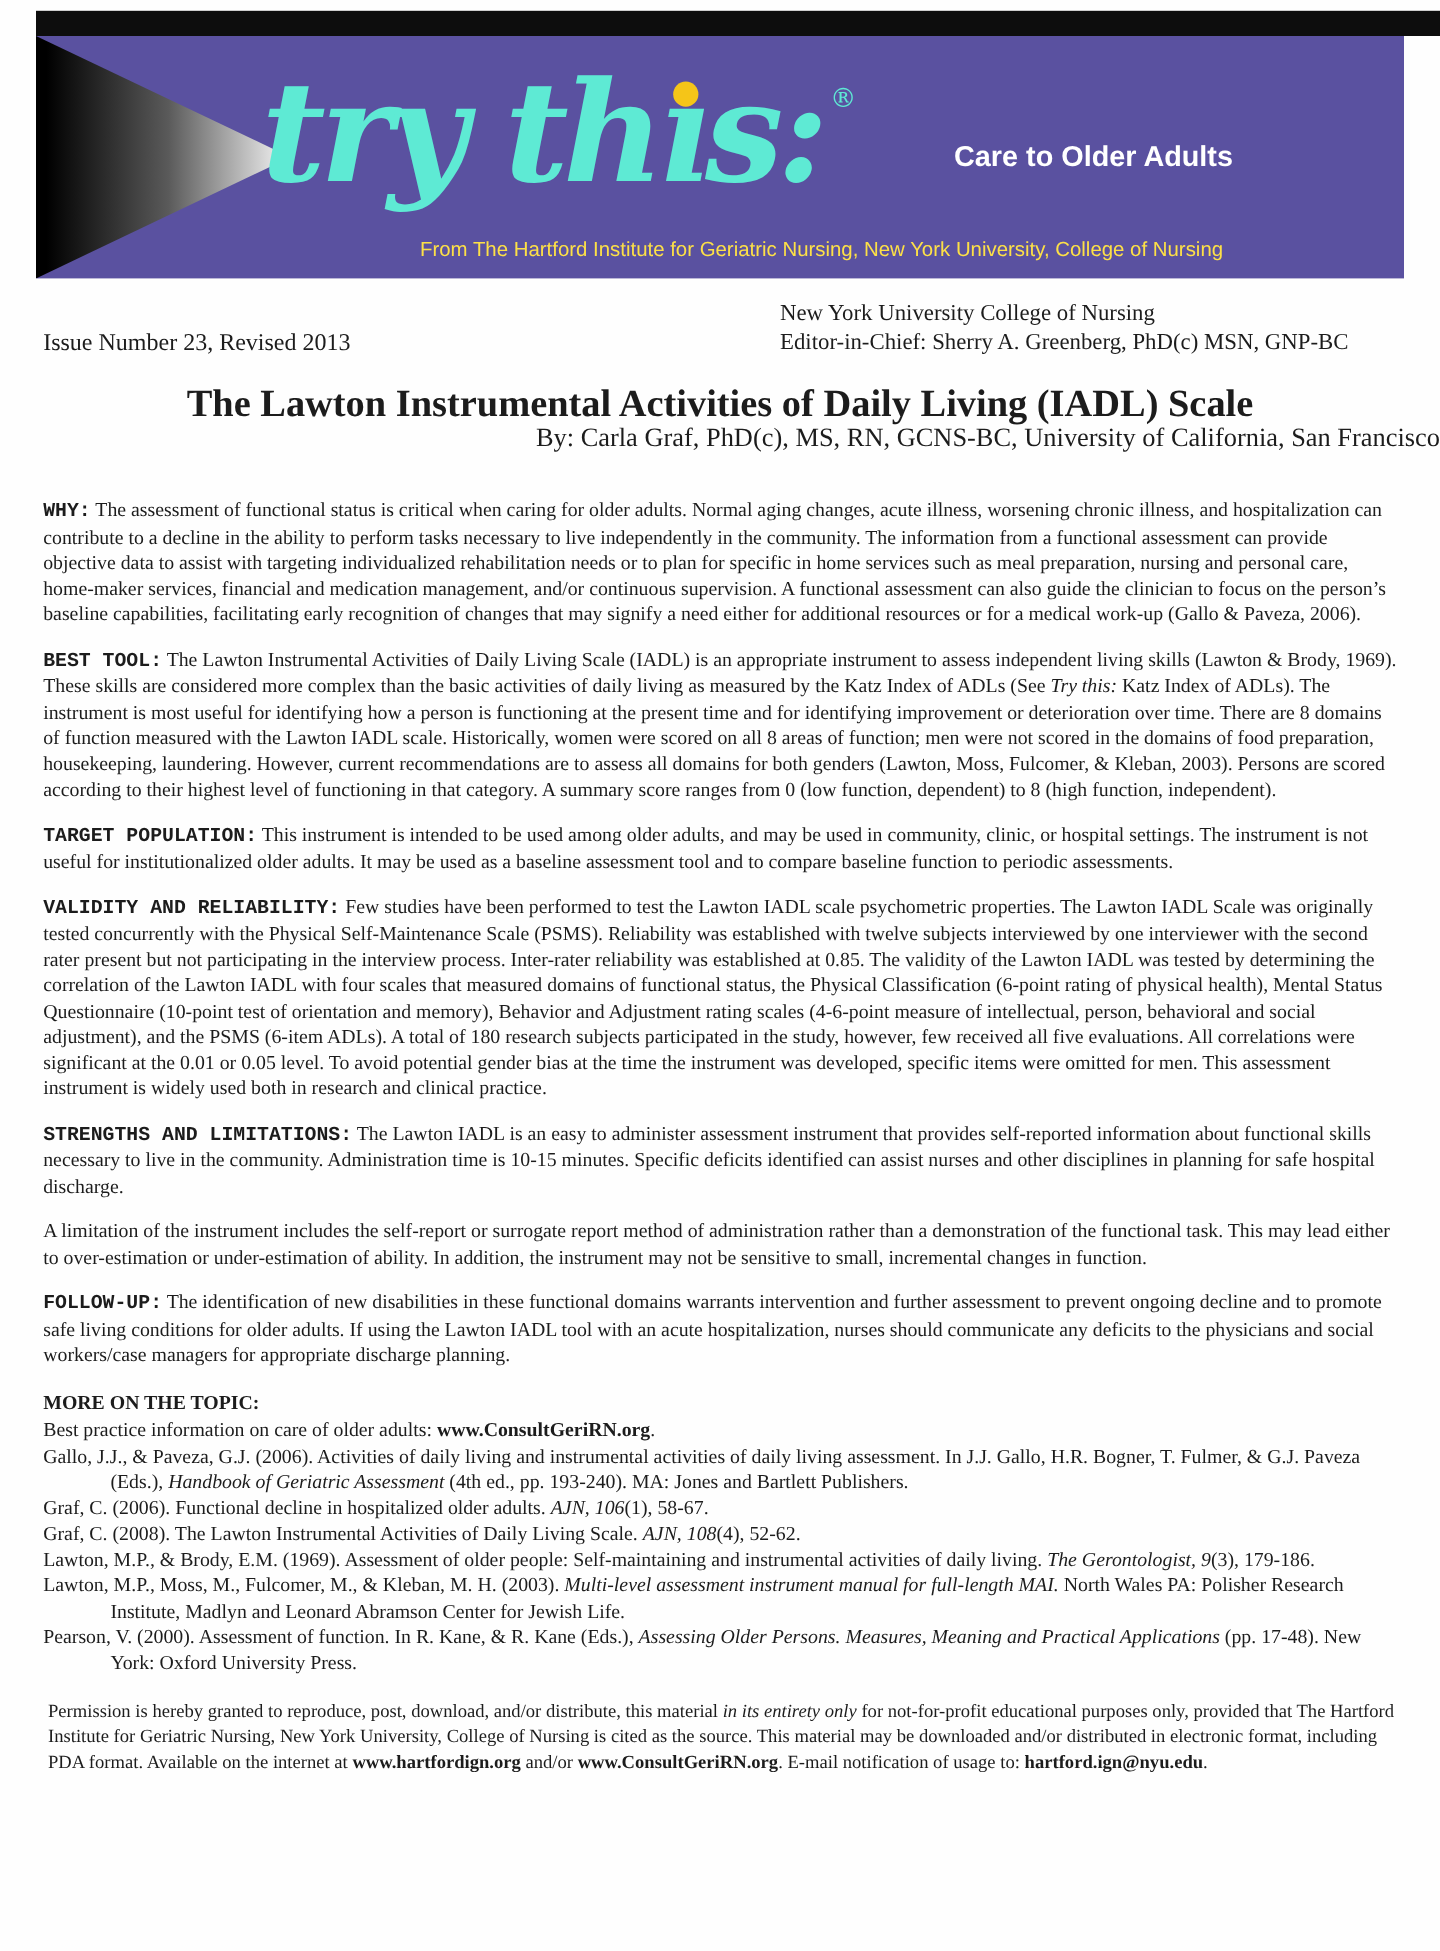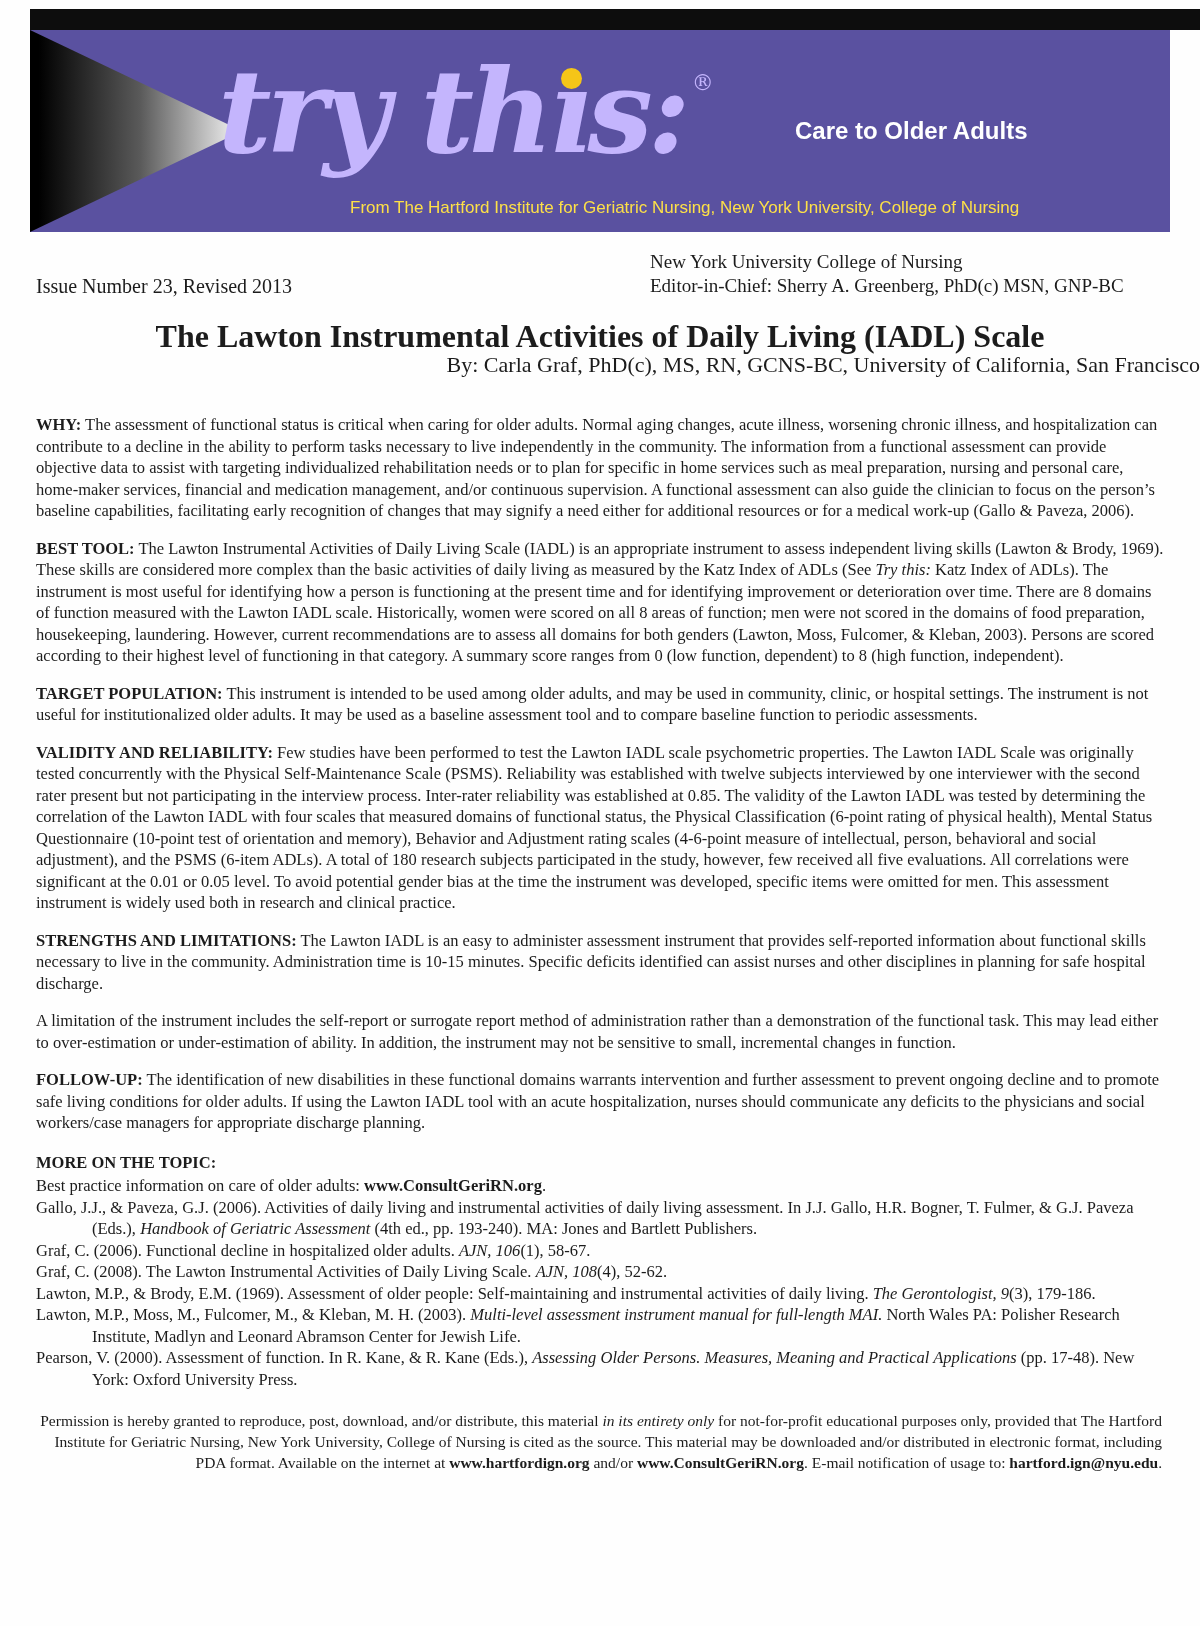--- a/index.html
+++ b/index.html
@@ -7,45 +7,45 @@
   body { font-family:"Liberation Serif", serif; color:#1c1c1c; }
   .page { position:relative; width:1200px; height:1626px; background:#fefefe; overflow:hidden; }
 
   .topbar { position:absolute; top:9px; left:30px; right:0; height:21px; background:#0d0d0d; }
 
   .masthead { position:absolute; top:30px; left:30px; width:1140px; height:202px; background:#5a51a0; }
   .arrow { position:absolute; left:0; top:0; width:212px; height:100%;
            background:linear-gradient(90deg,#000000 4%, #5a5a5a 52%, #f2f2f2 98%);
            clip-path:polygon(0 0, 100% 50%, 0 100%); }
   .brand { position:absolute; left:188px; top:12px; font-size:116px; line-height:1.2;
-           font-style:italic; font-weight:bold; color:#c4b5fd; letter-spacing:-5px;
+           font-style:italic; font-weight:bold; color:#5eead4; letter-spacing:-5px;
            font-family:"DejaVu Serif", serif; white-space:nowrap; }
   .iwrap { position:relative; display:inline-block; }
   .idot { position:absolute; top:26px; left:13px; width:21px; height:21px; border-radius:50%; background:#f5c518; }
   .reg { font-size:22px; letter-spacing:0; position:relative; top:-62px; margin-left:6px; font-style:normal; font-weight:normal; }
   .series { position:absolute; right:85px; top:14px; color:#f5c518; font-style:italic; font-weight:bold;
             font-size:25px; font-family:"Liberation Sans", sans-serif; }
   .tagline { position:absolute; left:765px; top:86px; color:#ffffff; font-weight:bold; font-size:24px;
              line-height:1.28; font-family:"Liberation Sans", sans-serif; }
   .fromline { position:absolute; left:320px; right:45px; bottom:14px; color:#fde047; font-size:17px;
               font-family:"Liberation Sans", sans-serif; }
 
   .meta { position:absolute; top:250px; left:36px; right:34px; display:flex; justify-content:space-between;align-items:flex-end; }
   .issue { font-size:20px; }
   .editor { width:516px; font-size:19px; line-height:24px; }
 
   .title  { position:absolute; top:318px; left:0; right:0; text-align:center; font-size:32px; font-weight:bold; }
   .byline { position:absolute; top:352px; left:0; right:0; text-align:right; font-size:22px; }
 
   .content { position:absolute; top:414px; left:36px; width:1130px; font-size:16.5px; line-height:21.5px; text-align:left; }
   .para { margin-bottom:16px; }
-  .lead { font-weight:bold; }
+  .lead { font-weight:bold;font-family:Liberation Mono, monospace; }
   .more-label { font-weight:bold; margin-top:18px; margin-bottom:2px; }
   .ref { padding-left:56px; text-indent:-56px; }
-  .permission { margin-top:20px; text-align:right; font-size:15.5px; line-height:21px; padding:0 4px; }
+  .permission { margin-top:20px; text-align:left; font-size:15.5px; line-height:21px; padding:0 4px; }
 </style>
 </head>
 <body>
 
 <div class="page">
 
   <div class="topbar"></div>
 
   <header class="masthead">
     <div class="arrow"></div>

